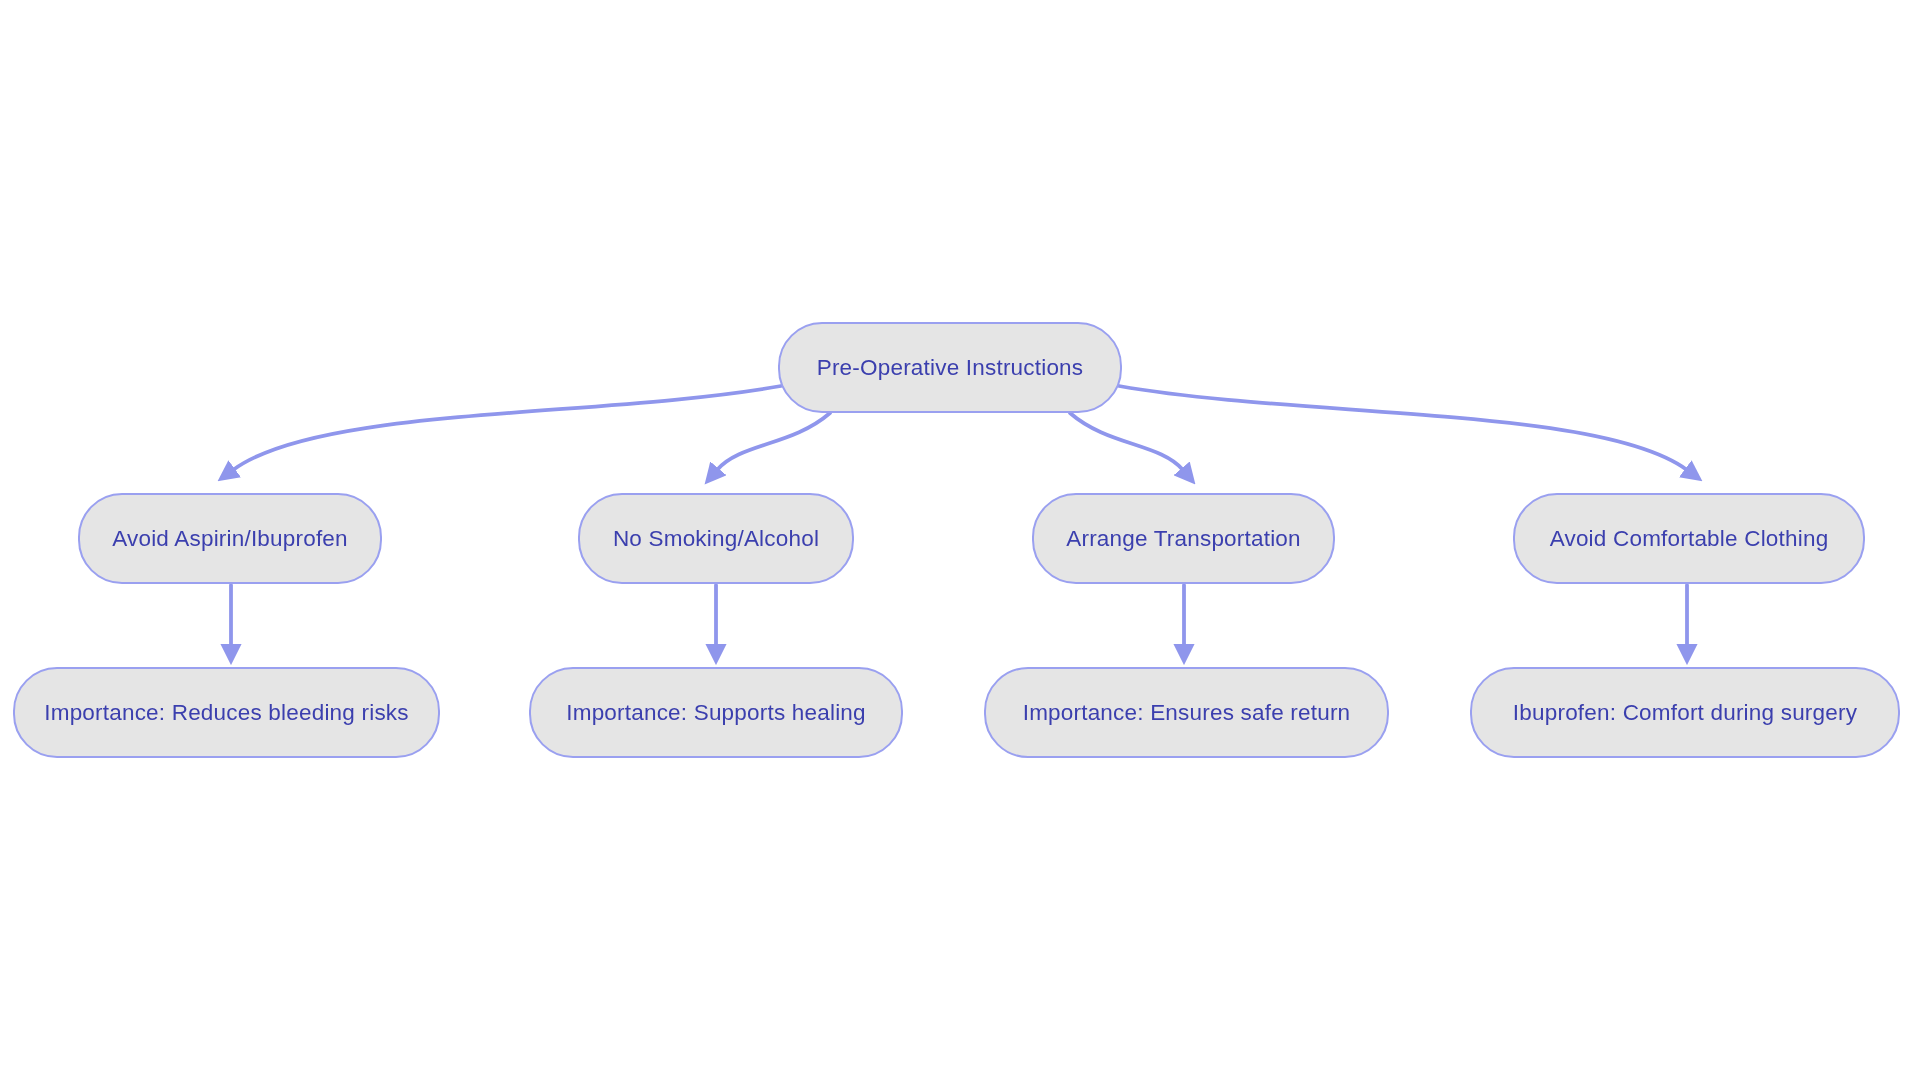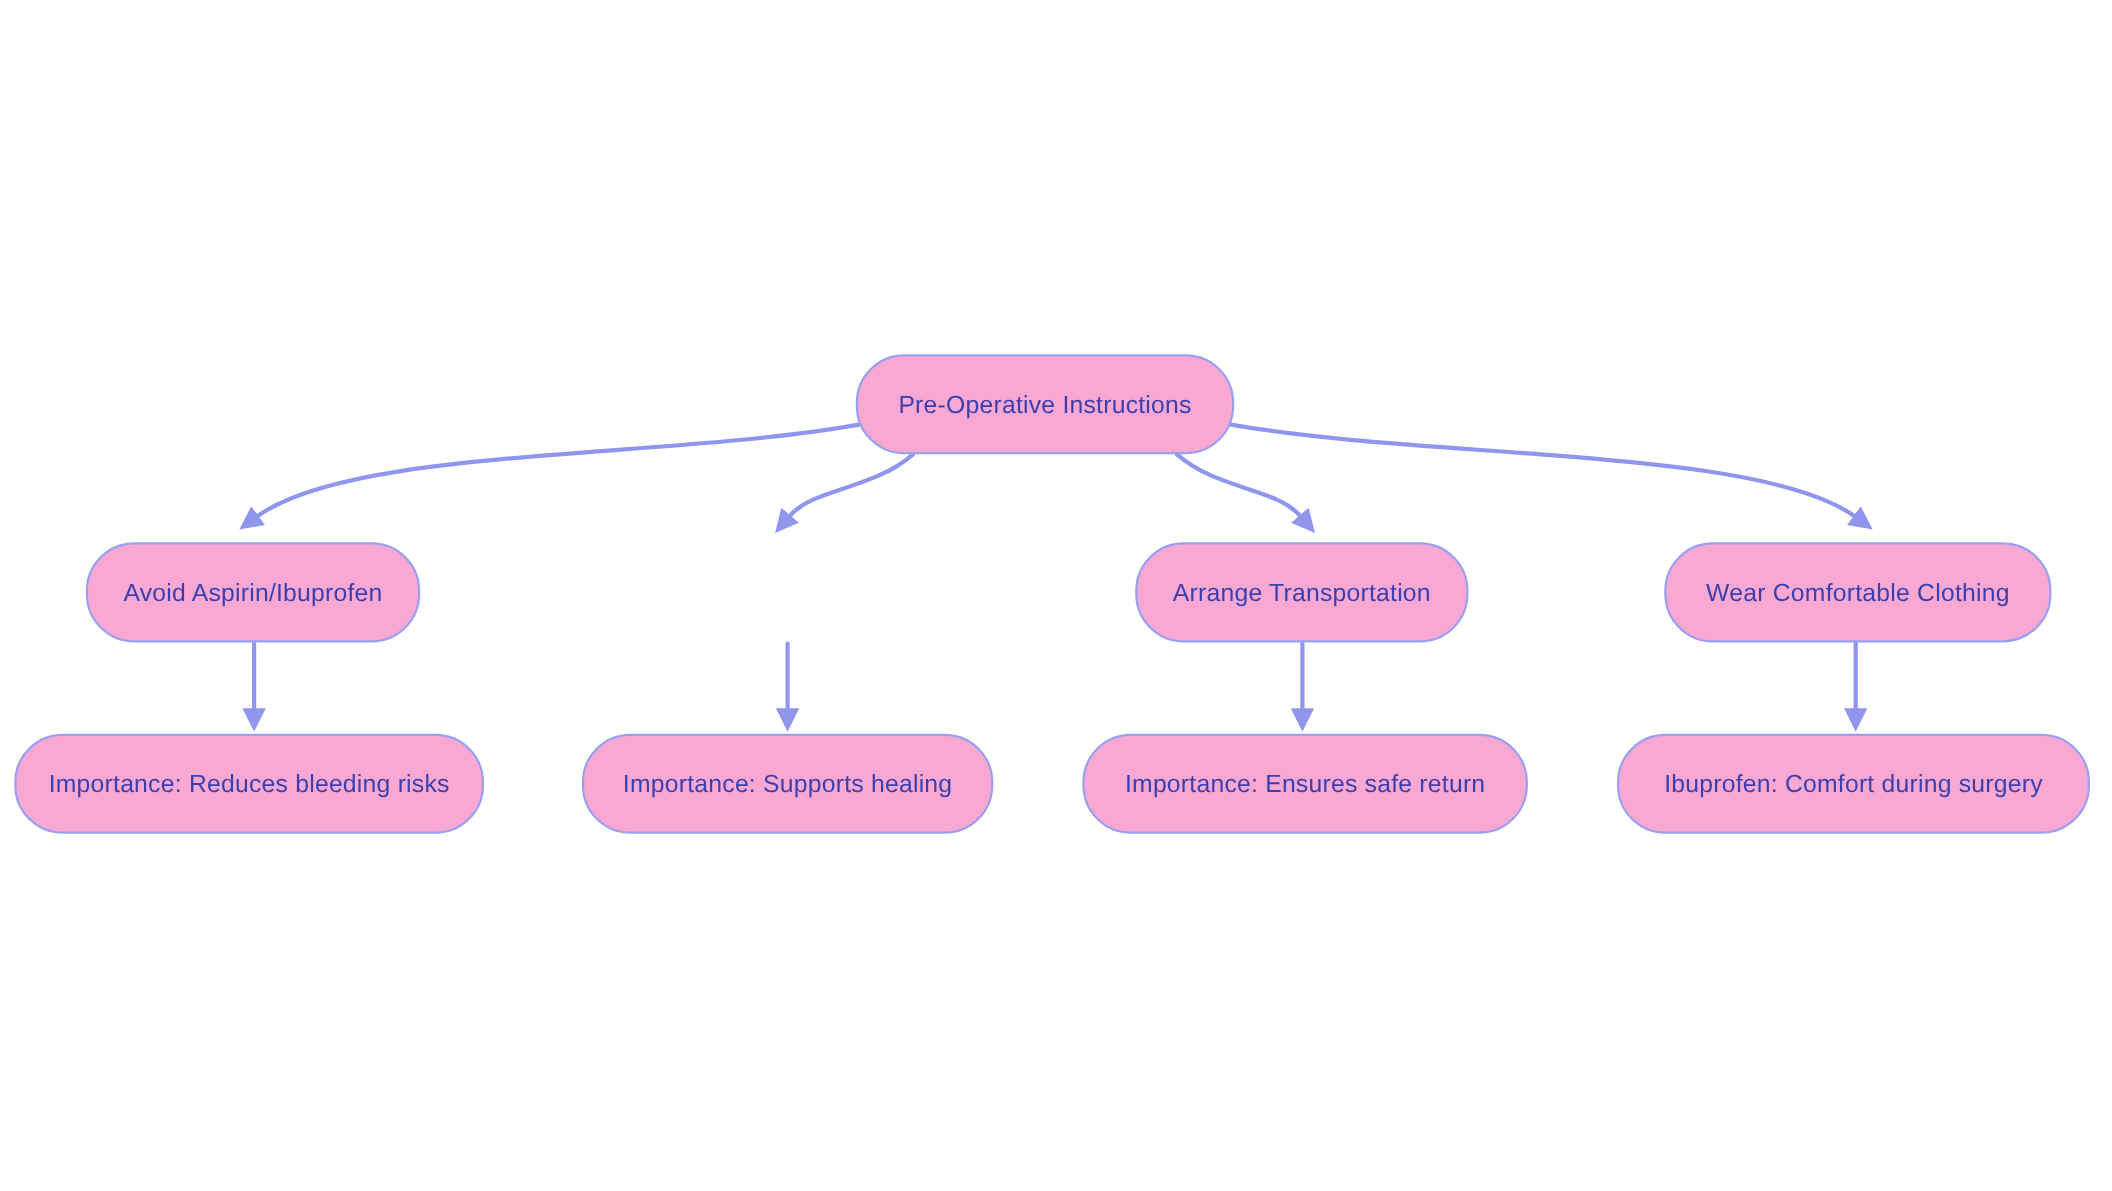--- a/index.html
+++ b/index.html
@@ -22,21 +22,21 @@
     left: 0;
     top: 0;
     width: 1920px;
     height: 1083px;
     pointer-events: none;
   }
   .node {
     position: absolute;
     height: 91px;
     box-sizing: border-box;
-    background: #f9a8d4;
+    background: #e5e5e5;
     border: 2px solid #9aa0f0;
     border-radius: 44px;
     color: #3b3fae;
     font-size: 22.5px;
     letter-spacing: 0.2px;
     display: flex;
     align-items: center;
     justify-content: center;
     text-align: center;
     white-space: nowrap;
@@ -71,21 +71,22 @@
       <path d="M 231 585 L 231 646" marker-end="url(#ah)"></path>
       <path d="M 716 585 L 716 646" marker-end="url(#ah)"></path>
       <path d="M 1184 585 L 1184 646" marker-end="url(#ah)"></path>
       <path d="M 1687 585 L 1687 646" marker-end="url(#ah)"></path>
     </g>
   </svg>
 
   <div class="node n-root">Pre-Operative Instructions</div>
 
   <div class="node n-b0">Avoid Aspirin/Ibuprofen</div>
+  <div class="node n-b1">No Smoking/Alcohol</div>
   <div class="node n-b2">Arrange Transportation</div>
-  <div class="node n-b3">Wear Comfortable Clothing</div>
+  <div class="node n-b3">Avoid Comfortable Clothing</div>
 
   <div class="node n-l0">Importance: Reduces bleeding risks</div>
   <div class="node n-l2">Importance: Ensures safe return</div>
   <div class="node n-l1">Importance: Supports healing</div>
   <div class="node n-l3">Ibuprofen: Comfort during surgery</div>
 
 </div>
 
 </body></html>

